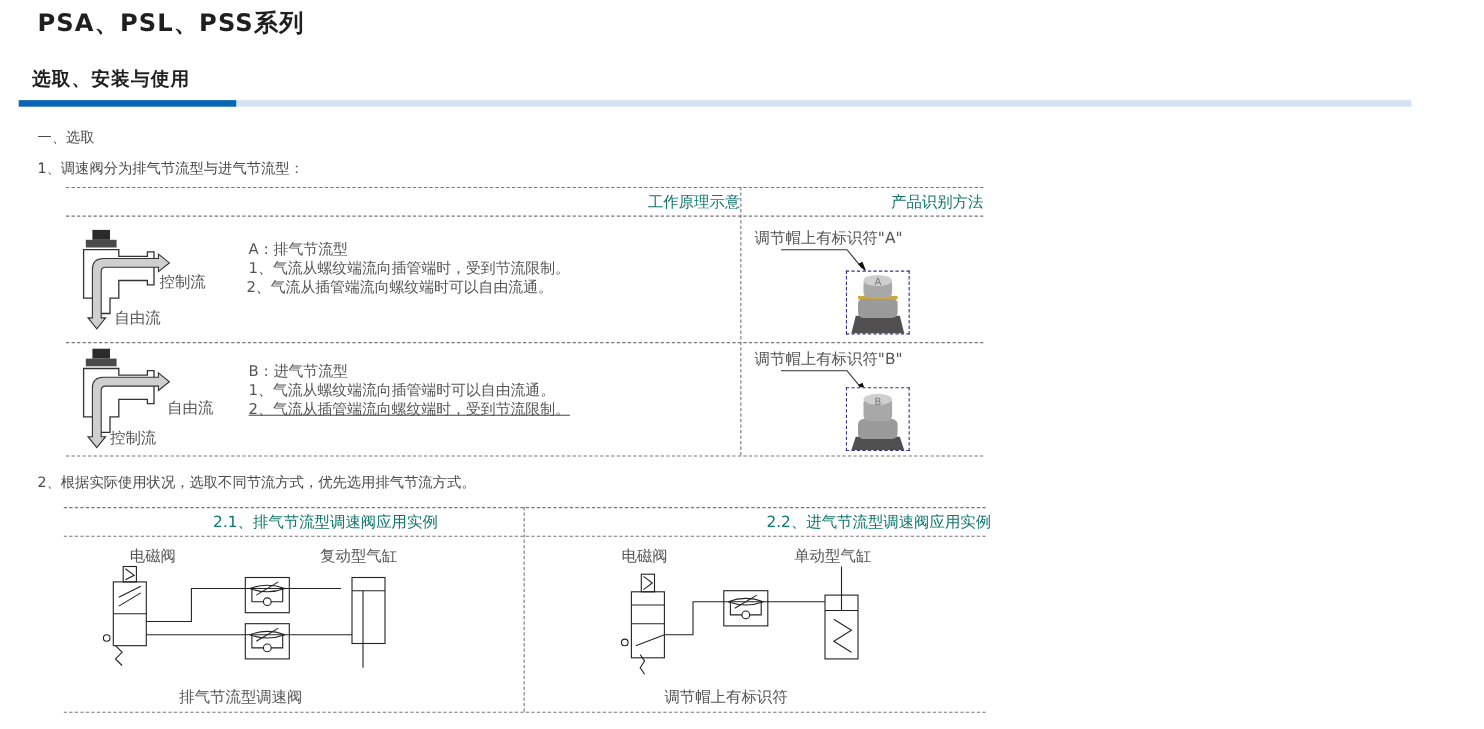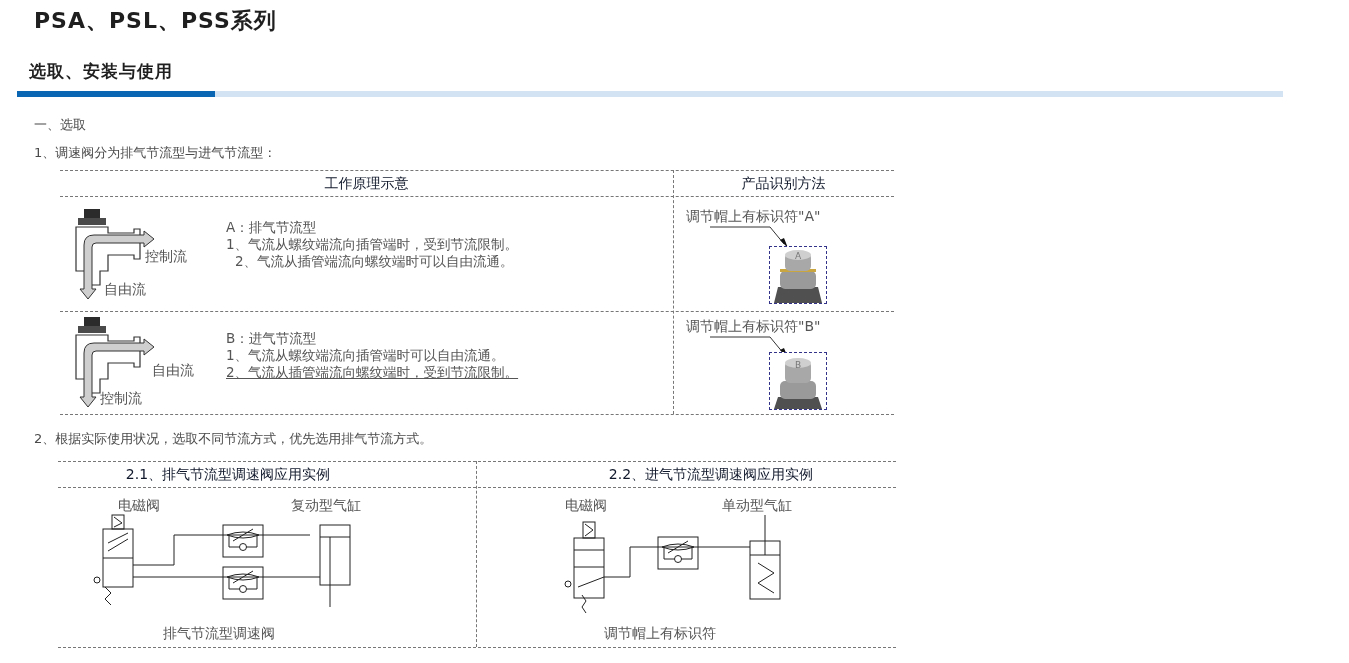--- a/index.html
+++ b/index.html
@@ -6,21 +6,21 @@
   body { width:1349px; height:663px; position:relative; overflow:hidden;
          font-family:"DejaVu Sans","Liberation Sans",sans-serif; color:#3a3a3a; }
   .abs { position:absolute; }
   .title { left:34px; top:6px; font-size:22px; font-weight:bold; color:#1f1f1f; letter-spacing:1px; }
   .section-title { left:17px; top:60px; font-size:17px; font-weight:bold; color:#1f1f1f; letter-spacing:1px;margin-left:12px; }
   .bar-dark { left:17px; top:91px; width:198px; height:6px; background:#0a66b3; }
   .bar-light { left:215px; top:91px; width:1068px; height:6px; background:#d3e3f3; }
   .txt { font-size:13px; color:#4a4a4a; white-space:nowrap; }
   .dash-h { height:0; border-top:1px dashed #777; }
   .dash-v { width:0; border-left:1px dashed #777; }
-  .cap { font-size:14px; color:#0f172a; text-align:center; }
+  .cap { font-size:14px; color:#0f766e; text-align:right; }
   .lbl { font-size:14px; color:#555; white-space:nowrap; }
   .body-line { font-size:13.5px; color:#555; white-space:nowrap; line-height:17px; }
   svg { position:absolute; overflow:visible; }
   .knob-box { border:1px dashed #33338a; background:#ffffff; }
 </style>
 </head>
 <body>
 
 <div class="abs title">PSA、PSL、PSS系列</div>
 <div class="abs section-title">选取、安装与使用</div>
@@ -44,21 +44,21 @@
     <svg style="left:74px;top:209px;" width="90" height="95">
       <rect x="10" y="0" width="16" height="9" fill="#2b2b2b"></rect>
       <rect x="4" y="9" width="28" height="7" fill="#4a4a4a"></rect>
       <path d="M2 18 H34 V24 H60 V20 H66 V50 H60 V46 H34 V62 H26 V76 H12 V62 H2 Z" fill="#fff" stroke="#333" stroke-width="1.2"></path>
       <path d="M10 80 V36 Q10 26 20 26 H70 V22 L80 30 L70 38 V34 H22 Q18 34 18 38 V80 H22 L14 90 L6 80 Z" fill="#cfcfcf" stroke="#333" stroke-width="1"></path>
     </svg>
     <div class="abs lbl" style="left:145px;top:248px;">控制流</div>
     <div class="abs lbl" style="left:104px;top:281px;">自由流</div>
     <div class="abs body-line" style="left:226px;top:219px;">A：排气节流型</div>
     <div class="abs body-line" style="left:226px;top:236px;">1、气流从螺纹端流向插管端时，受到节流限制。</div>
-    <div class="abs body-line" style="left:235px;top:253px;">2、气流从插管端流向螺纹端时可以自由流通。</div>
+    <div class="abs body-line" style="left:224px;top:253px;">2、气流从插管端流向螺纹端时可以自由流通。</div>
     <div class="abs lbl" style="left:686px;top:208px;">调节帽上有标识符"A"</div>
     <svg style="left:710px;top:226px;" width="80" height="22">
       <path d="M0 1 H60 L74 18" fill="none" stroke="#333" stroke-width="1"></path>
       <path d="M70 14 L78 22 L74 12 Z" fill="#111"></path>
     </svg>
     <div class="abs knob-box" style="left:769px;top:246px;width:56px;height:56px;">
       <svg style="left:0;top:0;" width="56" height="56">
         <path d="M4 56 L8 40 H48 L52 56 Z" fill="#505050"></path>
         <rect x="10" y="24" width="36" height="18" rx="5" fill="#9a9a9a"></rect>
         <rect x="10" y="22" width="36" height="3" fill="#c9a640"></rect>

